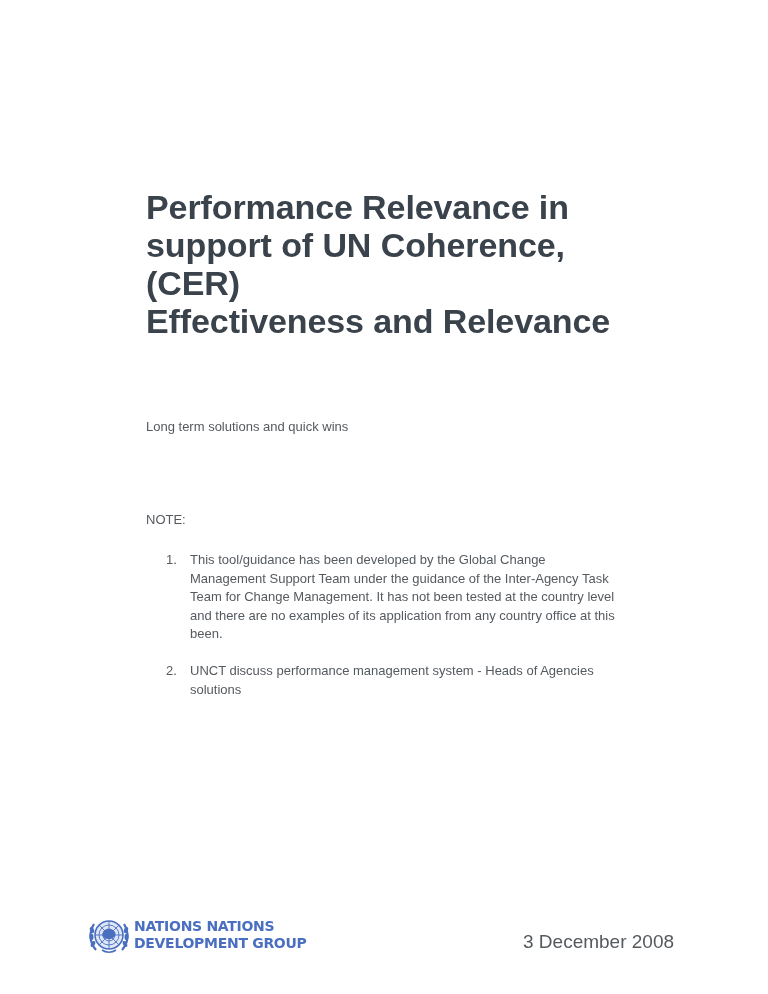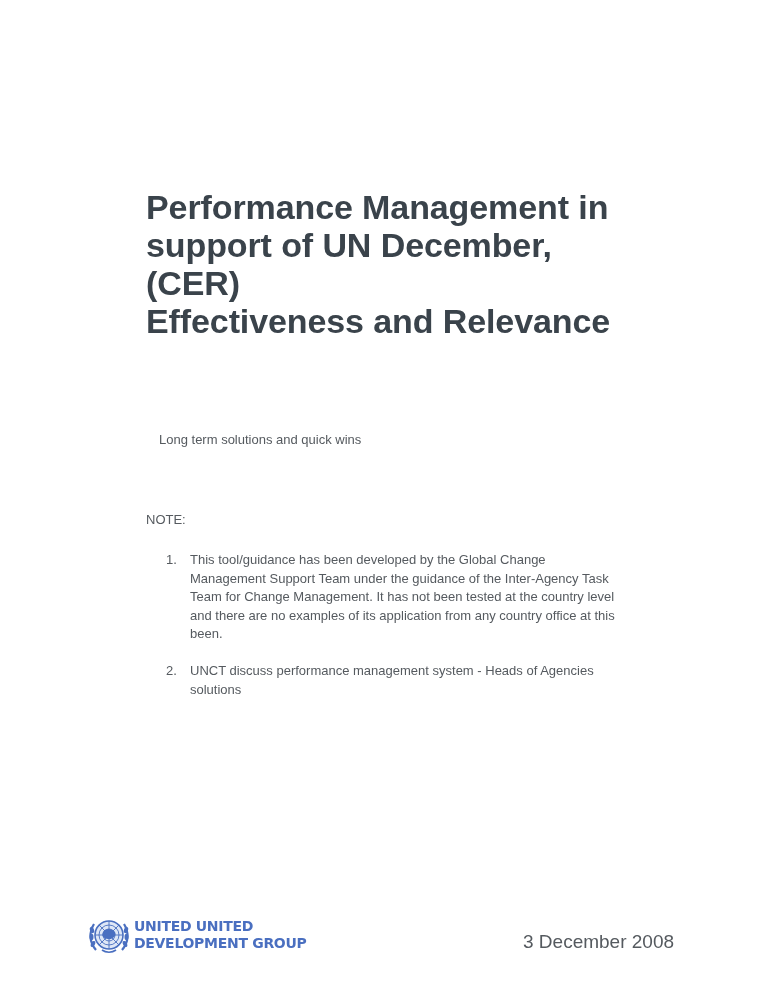--- a/index.html
+++ b/index.html
@@ -32,21 +32,21 @@
       font-size: 34px;
       line-height: 38px;
       color: #3a434b;
       letter-spacing: -0.1px;
     }
     .title span { display: block; white-space: nowrap; }
     .subtitle {
       position: absolute;
       left: 146px;
       top: 419px;
-      margin: 13px;
+      margin: 0;
       font-size: 13px;
       line-height: 16px;
       color: #555a5f;
     }
     .note-label {
       position: absolute;
       left: 146px;
       top: 512px;
       margin: 0;
       font-size: 13px;
@@ -107,22 +107,22 @@
       line-height: 16px;
       color: #555a5f;
     }
   </style>
 </head>
 <body>
 
 <div class="page">
 
   <h1 class="title">
-    <span>Performance Management in</span>
-    <span>support of UN December,</span>
+    <span>Performance Relevance in</span>
+    <span>support of UN Coherence,</span>
     <span>(CER)</span>
     <span>Effectiveness and Relevance</span>
   </h1>
 
   <p class="subtitle">Long term solutions and quick wins</p>
 
   <p class="note-label">NOTE:</p>
 
   <ol class="note-list">
     <li class="note-item">
@@ -162,20 +162,20 @@
         <circle cx="21" cy="21" r="6"></circle>
         <line x1="21" y1="7" x2="21" y2="35"></line>
         <line x1="7" y1="21" x2="35" y2="21"></line>
         <line x1="11" y1="11" x2="31" y2="31"></line>
         <line x1="31" y1="11" x2="11" y2="31"></line>
       </g>
       <path d="M15 18 C17 14, 24 14, 27 18 C29 22, 24 26, 20 25 C16 25, 13 22, 15 18 Z" fill="#4a6fc0"></path>
       <path d="M14 36 C18 39, 24 39, 28 36" fill="none" stroke="#4a6fc0" stroke-width="1.6"></path>
     </svg>
     <div class="logo-text">
-      <span>UNITED UNITED</span>
+      <span>NATIONS NATIONS</span>
       <span>DEVELOPMENT GROUP</span>
     </div>
   </div>
 
   <p class="date">3 December 2008</p>
 
 </div>
 
 </body></html>

